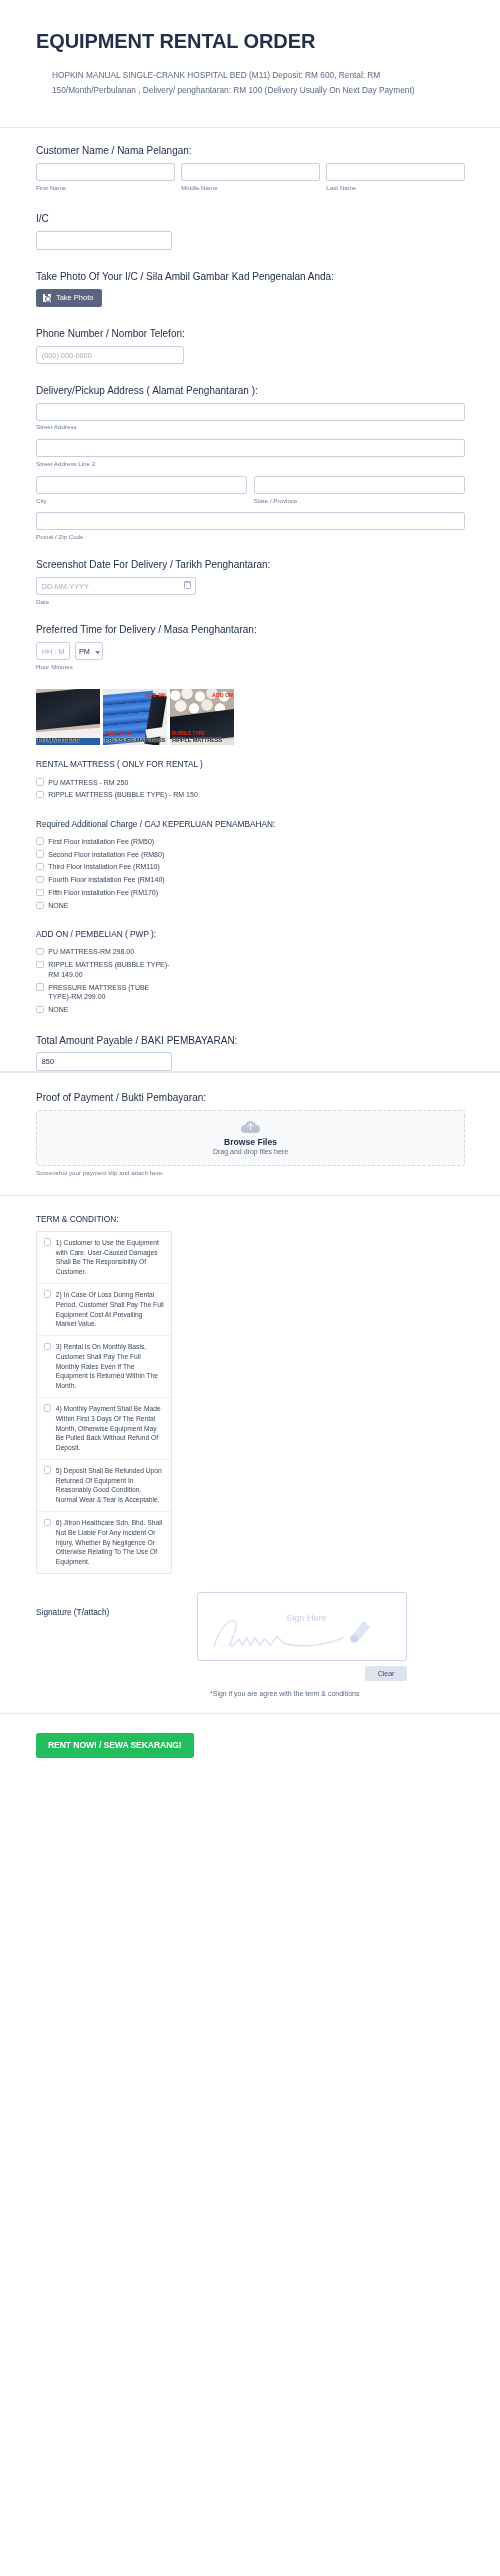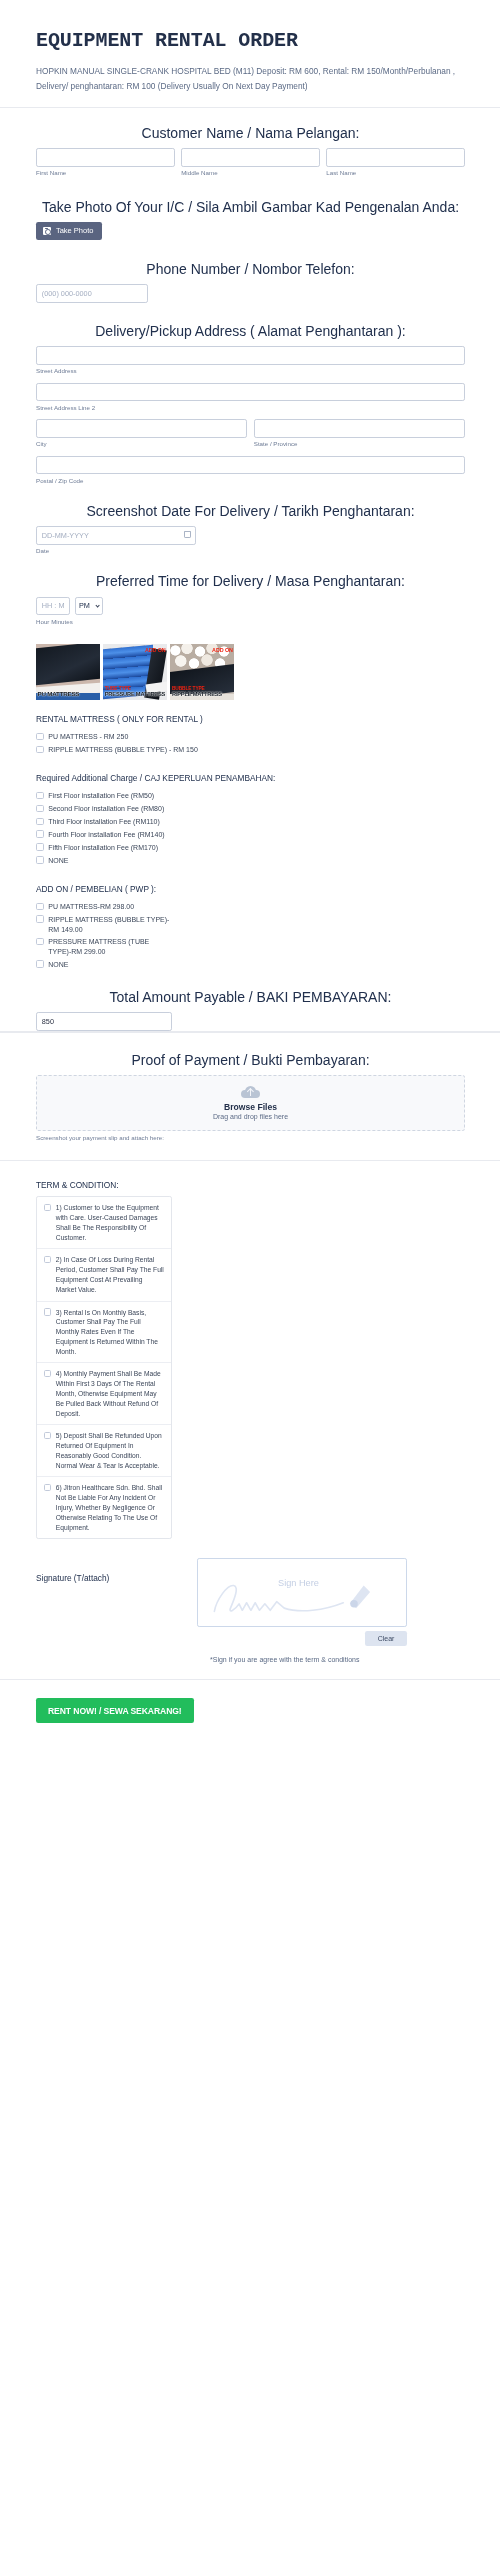--- a/index.html
+++ b/index.html
@@ -20,43 +20,41 @@
   
   .header {
     padding: 30px 36px 13px 36px;
     border-bottom: 0.5px solid #e8eaef;
   }
   .form-title {
     font-size: 20px;
     font-weight: 700;
     letter-spacing: -0.1px;
     color: #23304a;
-    margin: 0 0 12px 0;
+    margin: 0 0 6px 0;
     line-height: 1.12;
-    font-family: Liberation Mono, monospace;
   }
   .form-subtitle {
     font-size: 8.3px;
     line-height: 1.78;
     color: #5b6a85;
-    margin: 0;
+    margin: 16px;
     max-width: 436px;
     font-weight: 400;
   }
 
   
   .section { padding: 0 36px; }
   .field { padding-top: 16px; }
   .field-label {
-    font-size: 14px;
+    font-size: 10px;
     color: #21304d;
     font-weight: 500;
     margin-bottom: 5.4px;
     line-height: 1.35;
-    text-align: center;
   }
   .sub-label {
     font-size: 6.2px;
     color: #6e7c96;
     margin-top: 2.7px;
     line-height: 1.3;
   }
   .inp {
     display: block;
     width: 100%;
@@ -383,21 +381,21 @@
     width: 210px;
     height: 69px;
     border: 0.5px solid #ccd8ea;
     border-radius: 2.2px;
     background: #fff;
     position: relative;
     overflow: hidden;
   }
   .sig-hint {
     position: absolute;
-    left: 80px; top: 19.4px;
+    left: 88px; top: 19.4px;
     font-size: 9.2px;
     color: #c4cfe4;
   }
   .sig-svg { position: absolute; left: 10.8px; top: 21.5px; }
   .clear-btn {
     margin-top: 4.8px;
     margin-left: 168px;
     width: 42px;
     background: #dde4f0;
     border: none;
@@ -452,32 +450,36 @@
           <input class="inp" value="" style="">
           <div class="sub-label">Middle Name</div>
         </div>
         <div class="col">
           <input class="inp" value="" style="">
           <div class="sub-label">Last Name</div>
         </div>
       </div>
     </div>
 
+    <div class="field" style="padding-top:20.5px">
+      <div class="field-label">I/C</div>
+      <input class="inp" style="width: 136px;" value="">
+    </div>
 
     <div class="field" style="padding-top:20.5px">
       <div class="field-label">Take Photo Of Your I/C / Sila Ambil Gambar Kad Pengenalan Anda:</div>
       <button class="take-photo-btn">
         <span class="cam-icon"></span>
         <span>Take Photo</span>
       </button>
     </div>
 
     <div class="field" style="padding-top:20.5px">
       <div class="field-label">Phone Number / Nombor Telefon:</div>
-      <input class="inp" style="width: 112px;" placeholder="(000) 000-0000">
+      <input class="inp" style="width: 148px;" placeholder="(000) 000-0000">
     </div>
 
     <div class="field" style="padding-top:19.4px">
       <div class="field-label">Delivery/Pickup Address ( Alamat Penghantaran ):</div>
       <input class="inp" value="" style="">
       <div class="sub-label">Street Address</div>
       <div style="height:7.5px"></div>
       <input class="inp" value="" style="">
       <div class="sub-label">Street Address Line 2</div>
       <div style="height:7.5px"></div>

